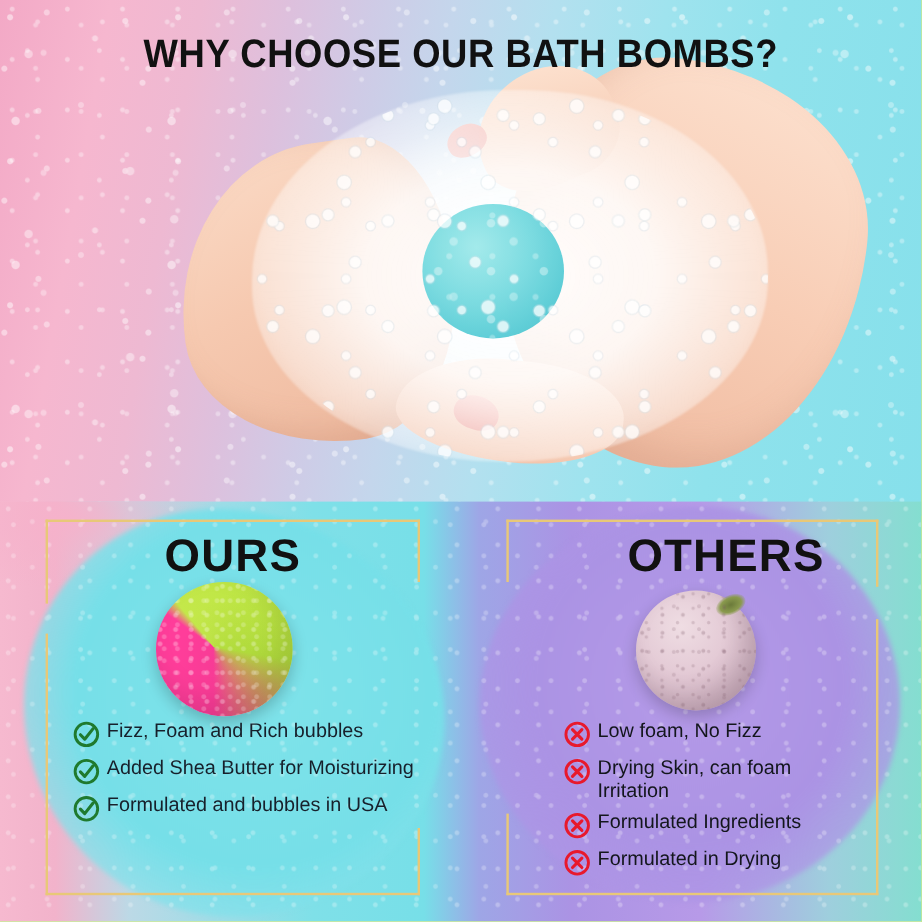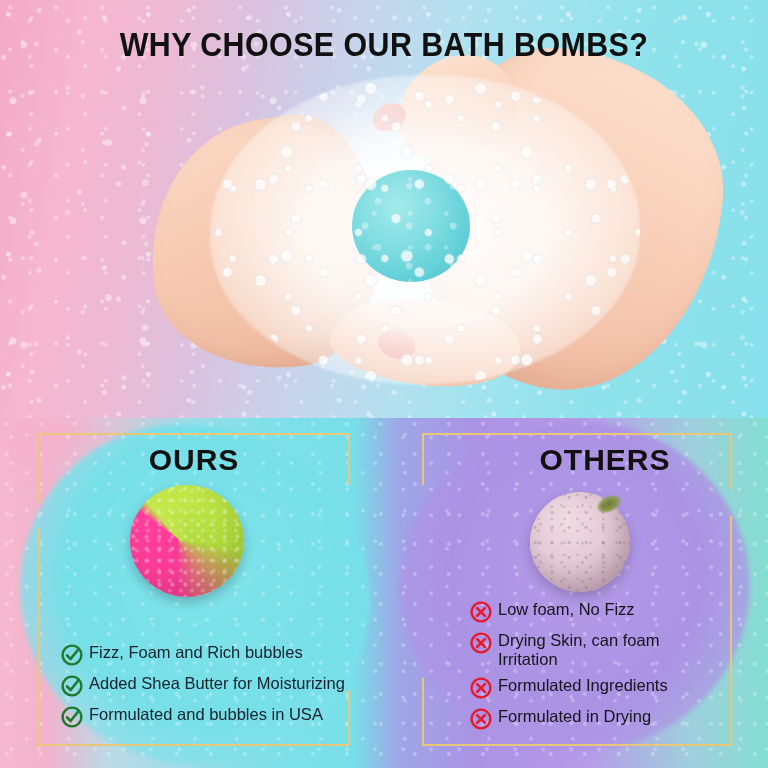--- a/index.html
+++ b/index.html
@@ -155,21 +155,21 @@
     background-size:34px 30px,42px 38px,28px 26px;
   }
 
   
   .frame{position:absolute;}
   .fr-seg{position:absolute;background:#e8c878;}
 
   .panel-heading{
     position:absolute;text-align:center;
     font-family:"Liberation Sans",sans-serif;
-    font-weight:bold;font-size:30px;letter-spacing:1px;color:#111;
+    font-weight:bold;font-size:38px;letter-spacing:1px;color:#111;
   }
 
   
   .ball-ours{
     position:absolute;left:130px;top:485px;width:114px;height:112px;border-radius:50%;
     background:
       radial-gradient(circle at 70% 62%, rgba(0,0,0,.06) 0%, rgba(0,0,0,0) 60%),
       conic-gradient(from 210deg at 42% 48%, #ff3d9a 0deg, #ff3d9a 95deg, #c4e84a 110deg, #b9e53f 250deg, #ff3d9a 330deg);
     box-shadow:0 5px 12px rgba(0,0,0,.22), inset -10px -12px 22px rgba(0,0,0,.12);
   }
@@ -258,21 +258,21 @@
   </div>
 
   <div class="panel-heading" style="left:38px;top:443px;width:312px;">OURS</div>
   <div class="panel-heading" style="left:422px;top:443px;width:310px;padding-left:28px;">OTHERS</div>
 
   <div class="ball-ours"></div>
   <div class="ball-others">
     <span class="sprig"></span>
   </div>
 
-  <div class="features" style="left:60px;top:600px;width:292px;margin-top:43px;">
+  <div class="features" style="left:60px;top:600px;width:292px;">
     <div class="feat">
       <span class="ico">
         <svg viewBox="0 0 24 24" width="24" height="24">
           <circle cx="12" cy="12" r="9.4" fill="none" stroke="#1f7a2e" stroke-width="2.4"></circle>
           <path d="M7 12.3 L10.6 16 L17.6 7.2" fill="none" stroke="#1f7a2e" stroke-width="2.6" stroke-linecap="round" stroke-linejoin="round"></path>
         </svg>
       </span>
       <span class="txt">Fizz, Foam and Rich bubbles</span>
     </div>
     <div class="feat">

